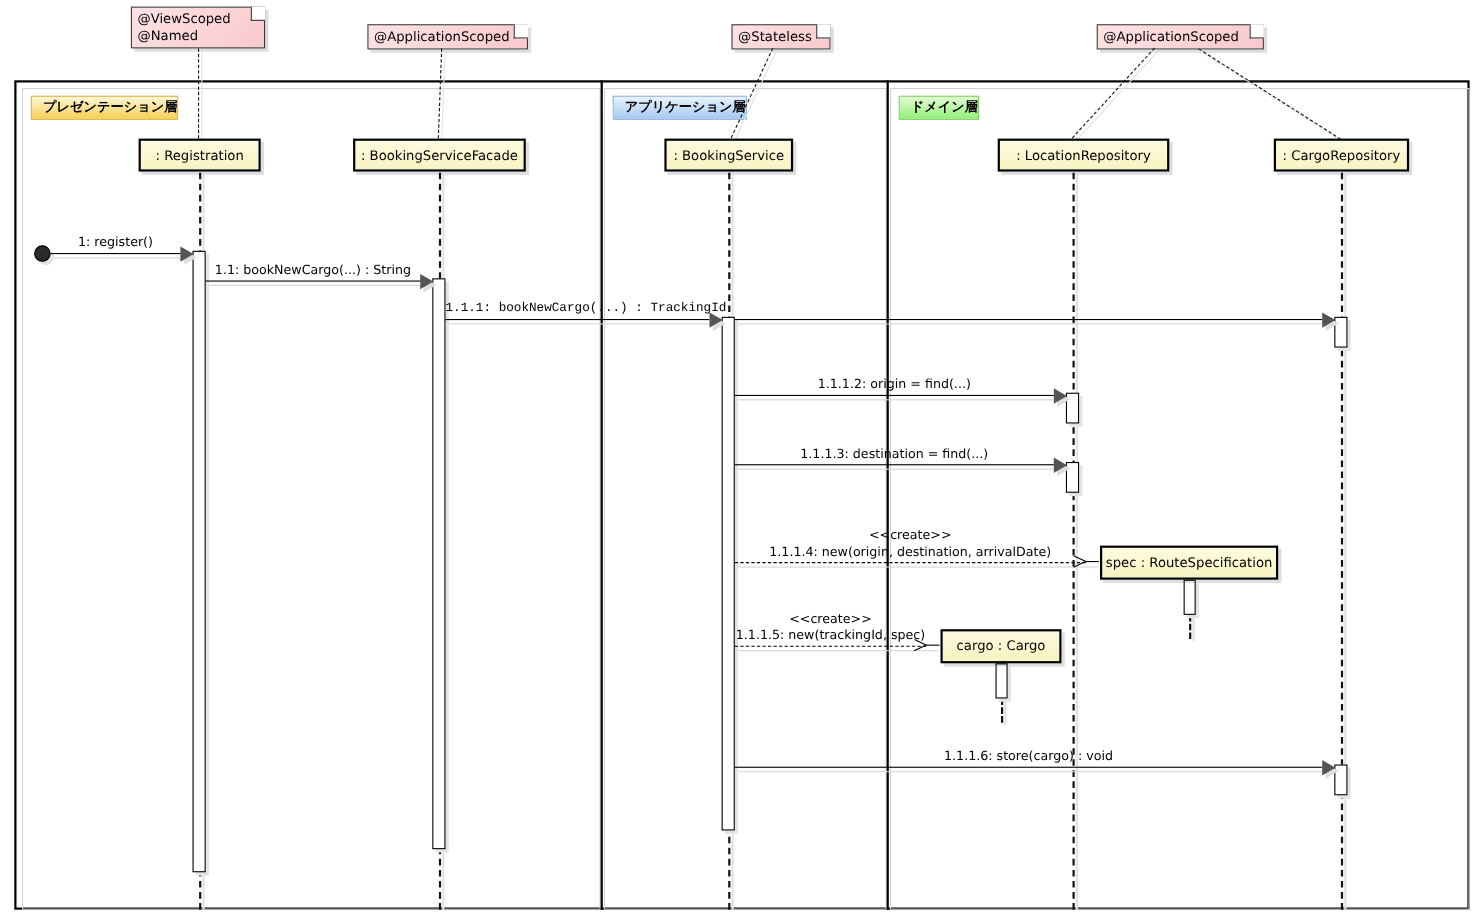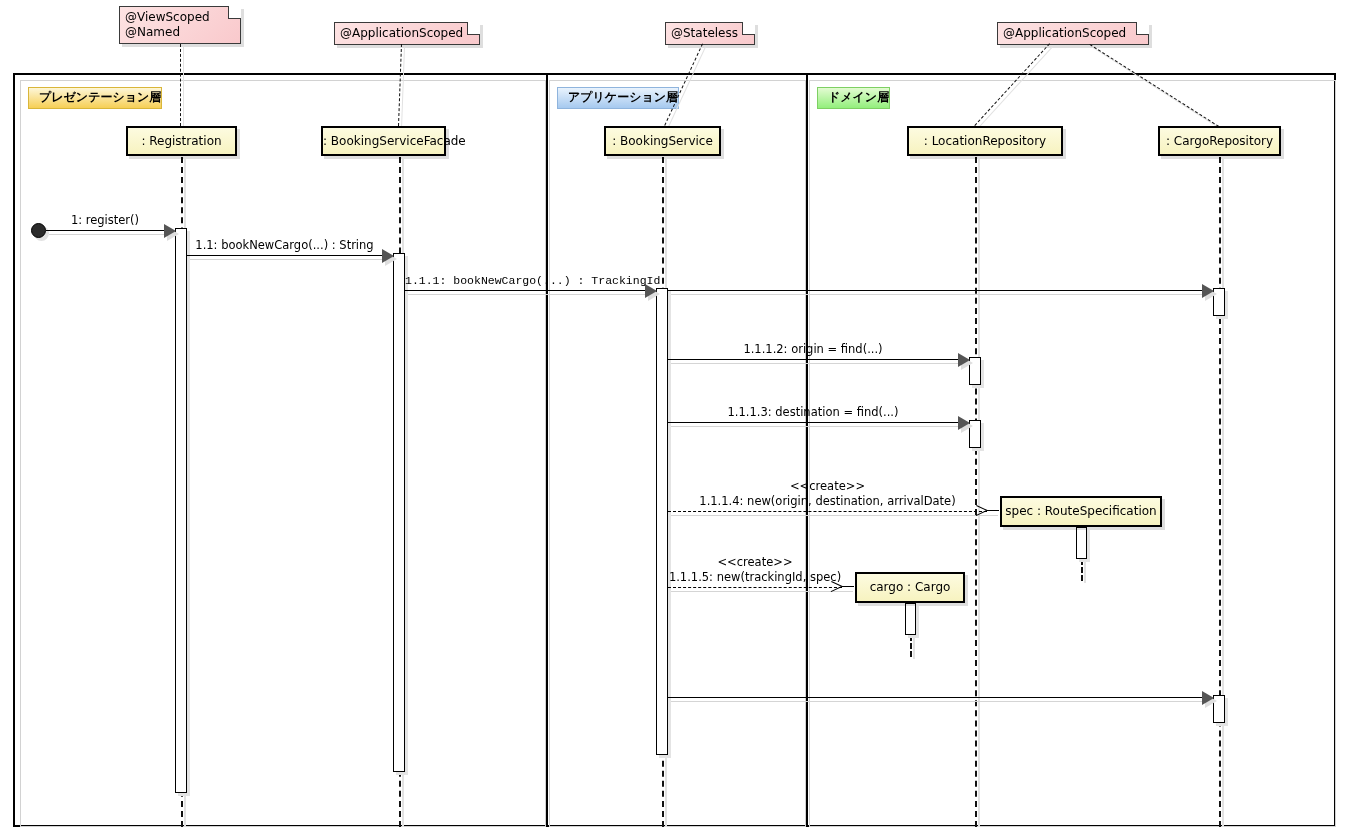--- a/index.html
+++ b/index.html
@@ -224,21 +224,21 @@
     <div class="note-link" style="left: 703px; top: 44px; width: 90.377px; transform: rotate(114.864deg);"></div>
     <div class="note-link-shadow" style="left: 1053px; top: 47px; width: 111.126px; transform: rotate(132.447deg);"></div>
     <div class="note-link" style="left: 1050px; top: 44px; width: 111.126px; transform: rotate(132.447deg);"></div>
     <div class="note-link-shadow" style="left: 1093px; top: 47px; width: 152.856px; transform: rotate(32.4424deg);"></div>
     <div class="note-link" style="left: 1090px; top: 44px; width: 152.856px; transform: rotate(32.4424deg);"></div>
     <div class="lifeline-shadow" style="left: 184px; top: 159px; height: 668px;"></div>
     <div class="lifeline" style="left: 181px; top: 157px; height: 670px;"></div>
     <div class="lifebox" style="left: 126px; top: 126px; width: 111px;">: Registration</div>
     <div class="lifeline-shadow" style="left: 402px; top: 159px; height: 668px;"></div>
     <div class="lifeline" style="left: 399px; top: 157px; height: 670px;"></div>
-    <div class="lifebox" style="left: 321px; top: 126px; width: 125px;">: BookingServiceFacade</div>
+    <div class="lifebox" style="left: 321px; top: 126px; width: 157px;">: BookingServiceFacade</div>
     <div class="lifeline-shadow" style="left: 665px; top: 159px; height: 668px;"></div>
     <div class="lifeline" style="left: 662px; top: 157px; height: 670px;"></div>
     <div class="lifebox" style="left: 604px; top: 126px; width: 117px;">: BookingService</div>
     <div class="lifeline-shadow" style="left: 978px; top: 159px; height: 668px;"></div>
     <div class="lifeline" style="left: 975px; top: 157px; height: 670px;"></div>
     <div class="lifebox" style="left: 907px; top: 126px; width: 156px;">: LocationRepository</div>
     <div class="lifeline-shadow" style="left: 1222px; top: 159px; height: 668px;"></div>
     <div class="lifeline" style="left: 1219px; top: 157px; height: 670px;"></div>
     <div class="lifebox" style="left: 1158px; top: 126px; width: 123px;">: CargoRepository</div>
     <div class="lifeline-shadow" style="left: 1084px; top: 559px; height: 24px;"></div>
@@ -311,13 +311,14 @@
       <i class="up" style="left: 0px; top: 0px;"></i>
       <i class="dn" style="left: 0px; top: 0px;"></i>
       <div style="position: absolute; left: 0px; top: -1px; width: 12px; height: 0px; border-top: 1.6px solid rgb(0, 0, 0);"></div>
     </div>
     <div class="msg-label" style="left: 668px; top: 571px; width: 174px; text-align: center;">1.1.1.5: new(trackingId, spec)</div>
     <div class="stereo-label" style="left: 668px; top: 556px; width: 174px; text-align: center;">&lt;&lt;create&gt;&gt;</div>
     <div class="msg-line-shadow" style="left: 671px; top: 701px; width: 542px;"></div>
     <div class="msg-line" style="left: 668px; top: 697px; width: 534px;"></div>
     <div class="arrow-solid-shadow" style="left: 1205px; top: 694px;"></div>
     <div class="arrow-solid" style="left: 1202px; top: 691px;"></div>
+    <div class="msg-label" style="left: 668px; top: 681px; width: 534px; text-align: center;">1.1.1.6: store(cargo) : void</div>
   </div>
 
 </body></html>

